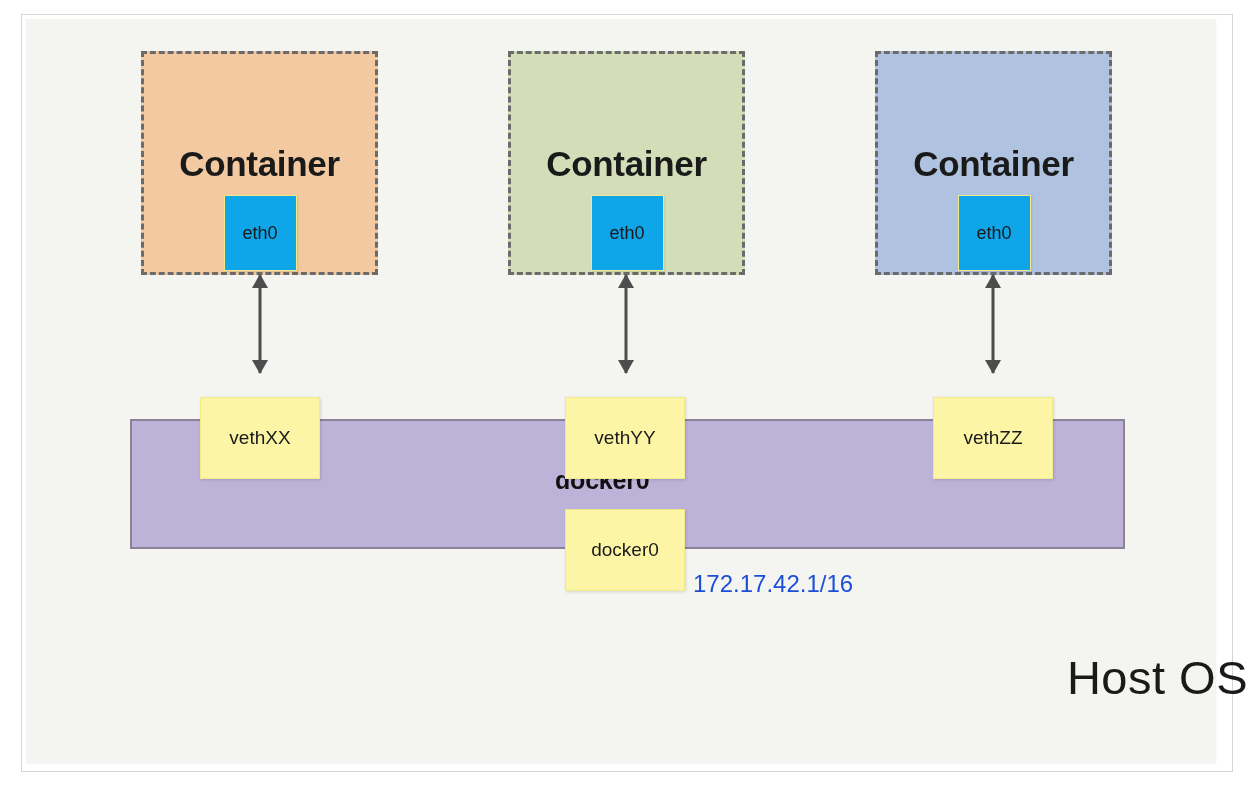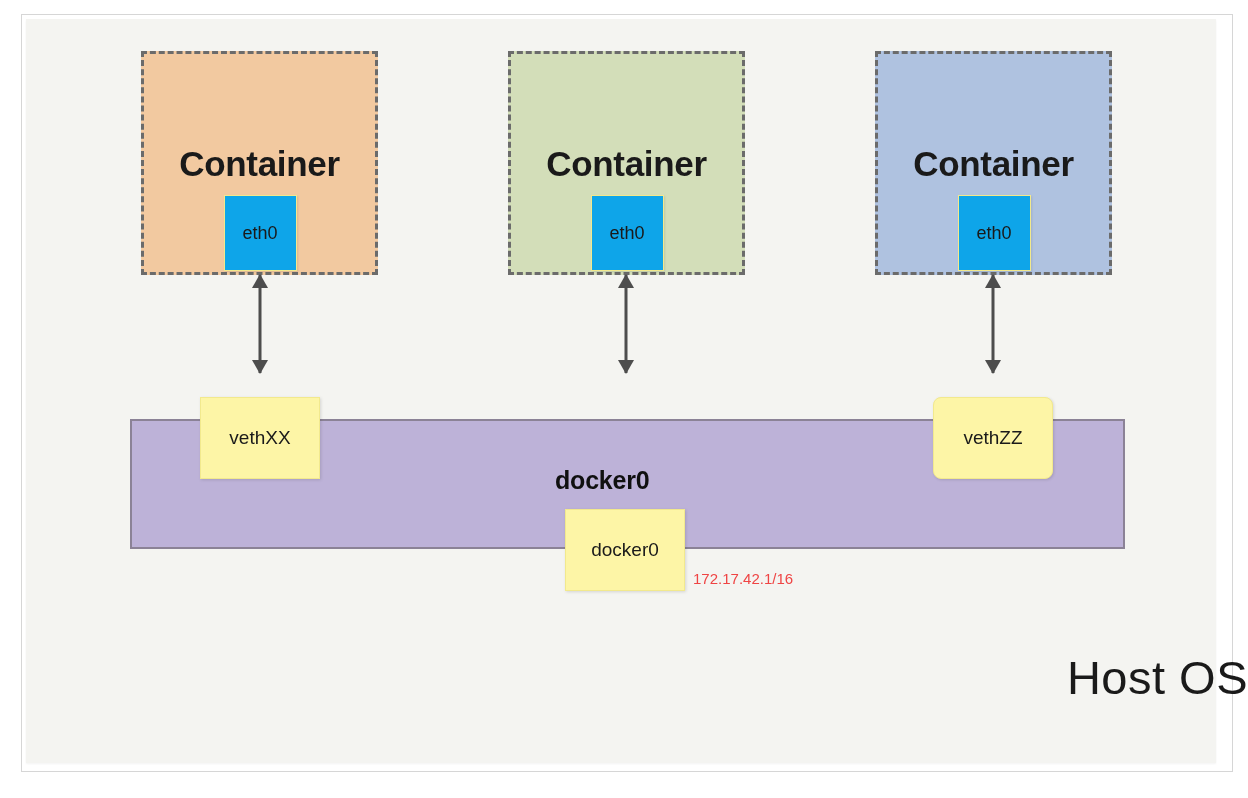--- a/index.html
+++ b/index.html
@@ -132,22 +132,22 @@
     align-items: center;
     justify-content: center;
     font-size: 19px;
     color: #1a1a1a;
     box-shadow: 1px 1px 3px rgba(0,0,0,0.13);
   }
   #ip-label {
     position: absolute;
     left: 693px;
     top: 570px;
-    font-size: 15px;
-    color: #ef4444;
+    font-size: 24px;
+    color: #1d4ed8;
   }
   #host-os-label {
     position: absolute;
     left: 0;
     right: 0;
     top: 650px;
     text-align: right;
     font-size: 47px;
     color: #1a1a1a;
     letter-spacing: 0.5px;
@@ -198,19 +198,20 @@
   <svg class="arrow" style="left:980px; top:272px;" viewBox="0 0 26 104">
     <line x1="13" y1="3" x2="13" y2="101" stroke="#4d4d4d" stroke-width="3"></line>
     <path d="M5,16 L13,2 L21,16 Z" fill="#4d4d4d"></path>
     <path d="M5,88 L21,88 L13,102 Z" fill="#4d4d4d"></path>
   </svg>
 
   <div id="bridge"></div>
   <div id="bridge-label">docker0</div>
 
   <div class="veth-box" style="left:200px;">vethXX</div>
-  <div class="veth-box" style="left:933px;border-radius:8px;">vethZZ</div>
+  <div class="veth-box" style="left:565px;">vethYY</div>
+  <div class="veth-box" style="left:933px;">vethZZ</div>
 
   <div id="docker0-port">docker0</div>
   <div id="ip-label">172.17.42.1/16</div>
 
   <div id="host-os-label">Host OS</div>
 </div>
 
 </body></html>

